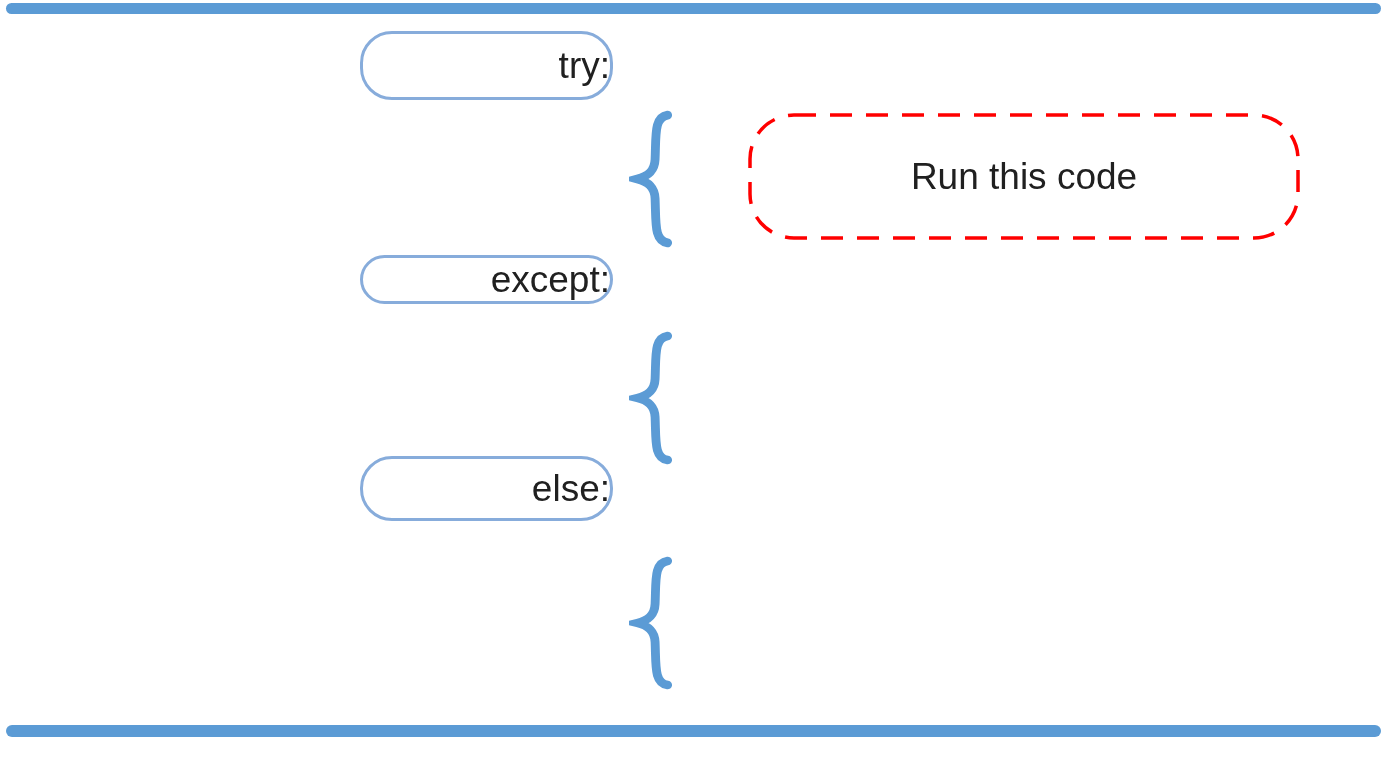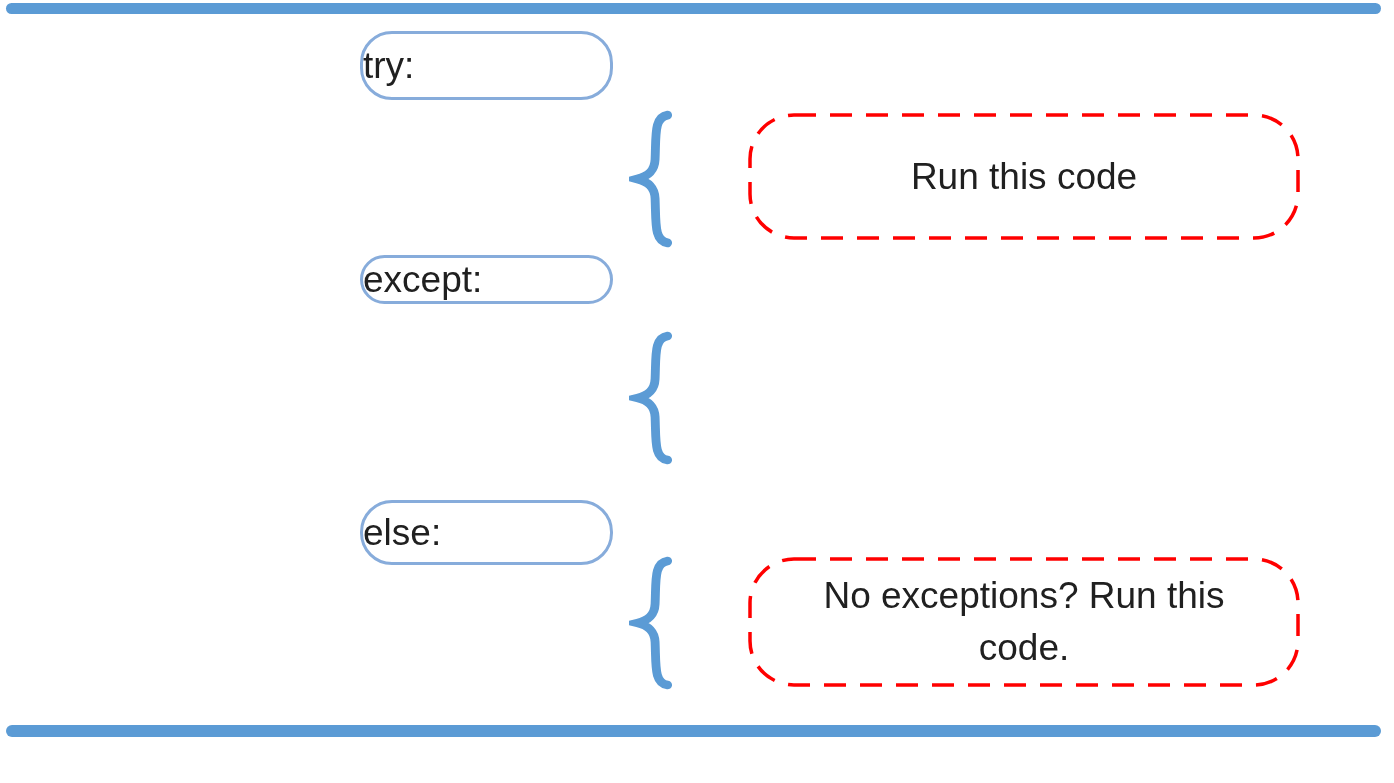--- a/index.html
+++ b/index.html
@@ -27,21 +27,21 @@
 
   .kw-box {
     position: absolute;
     left: 360px;
     width: 253px;
     border: 3px solid var(--keyword-border-blue, #87ACDB);
     border-radius: 32px;
     box-sizing: border-box;
     display: flex;
     align-items: center;
-    justify-content: flex-start;
+    justify-content: flex-end;
     background: #ffffff;
   }
   .kw-label {
     font-size: 37px;
     color: var(--text-color, #202020);
     white-space: nowrap;
   }
 
   .brace {
     position: absolute;
@@ -96,31 +96,22 @@
     </div>
   </div>
 
   <div class="kw-box" style="top:255px; height:49px;">
     <span class="kw-label">except:</span>
   </div>
   <svg class="brace" style="top:331px; height:134px;" viewBox="0 0 46 134" preserveAspectRatio="none">
     <path d="M 37 5 C 24 7, 26 24, 25 48 C 24.5 60, 17.5 64.5, 8 67 C 17.5 69.5, 24.5 74, 25 86 C 26 110, 24 127, 37 129" fill="none" stroke="currentColor" stroke-width="8.5" stroke-linecap="round"></path>
   </svg>
 
-  <div class="kw-box" style="top:500px; height:65px;">
+  <div class="kw-box" style="top:456px; height:65px;">
     <span class="kw-label">else:</span>
   </div>
   <svg class="brace" style="top:556px; height:134px;" viewBox="0 0 46 134" preserveAspectRatio="none">
     <path d="M 37 5 C 24 7, 26 24, 25 48 C 24.5 60, 17.5 64.5, 8 67 C 17.5 69.5, 24.5 74, 25 86 C 26 110, 24 127, 37 129" fill="none" stroke="currentColor" stroke-width="8.5" stroke-linecap="round"></path>
   </svg>
-  <div class="note-box" style="top:557px; height:130px;">
-    <svg class="note-border" width="552" height="130" viewBox="0 0 552 130">
-      <rect x="2" y="2" width="548" height="126" rx="44" fill="none" stroke="currentColor" stroke-width="3.5" stroke-dasharray="22 14"></rect>
-    </svg>
-    <div class="note-text">
-      <span>No exceptions? Run this</span>
-      <span>code.</span>
-    </div>
-  </div>
 
   <div class="hline bottom"></div>
 
 </div>
 
 </body></html>

